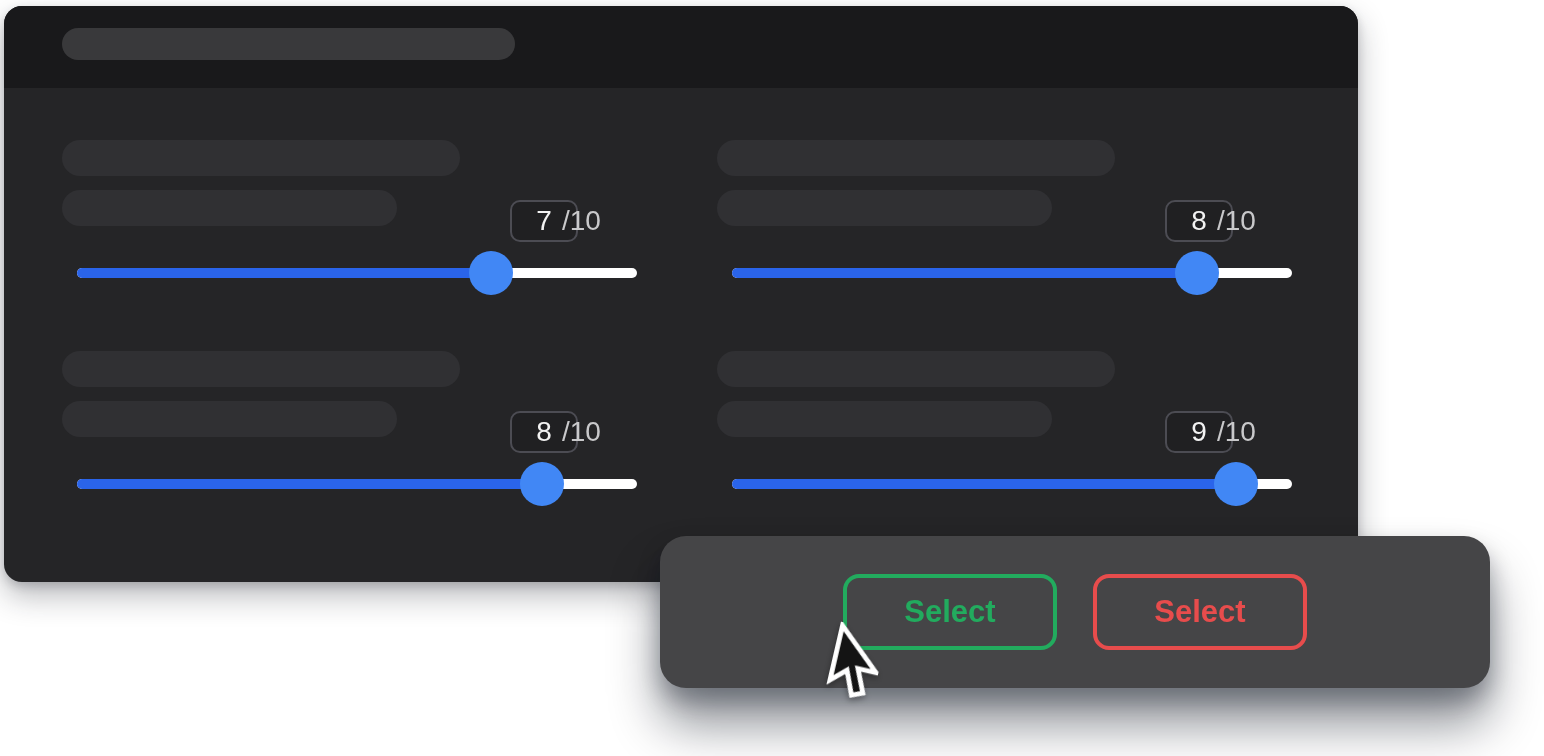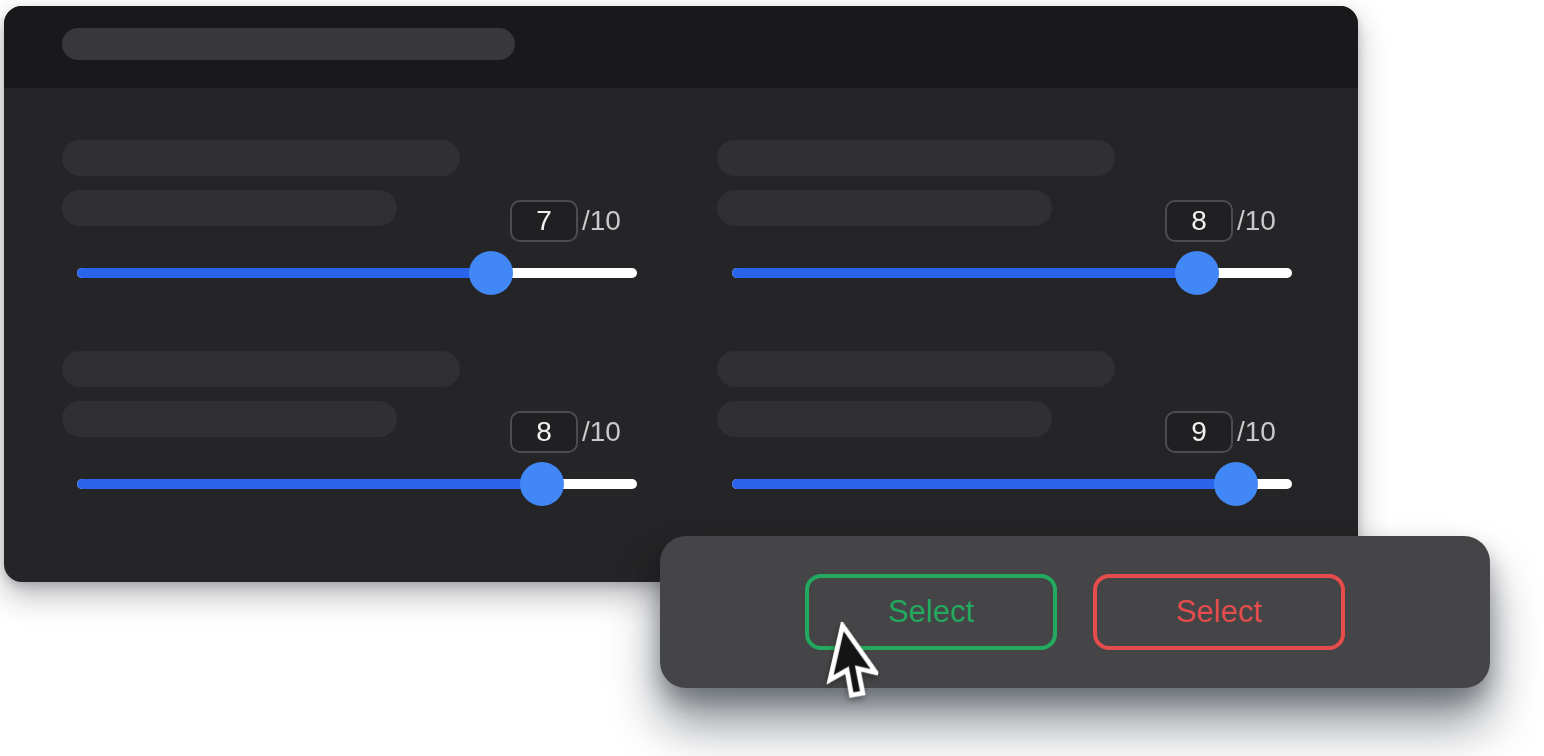--- a/index.html
+++ b/index.html
@@ -38,21 +38,21 @@
     position:absolute; left:0; top:50px; width:335px; height:36px;
     border-radius:18px; background:#303033;
   }
   .score-box {
     position:absolute; left:448px; top:60px; width:64px; height:38px;
     background:#202022; border:2px solid #4c4c53; border-radius:10px;
     color:#f2f2f2; font-size:28px; text-align:center; padding:0;
     font-family:inherit; outline:none;
   }
   .score-max {
-    position:absolute; left:520px; top:60px; height:42px; line-height:42px;
+    position:absolute; left:500px; top:60px; height:42px; line-height:42px;
     color:#c9c9cb; font-size:28px;
   }
   .slider {
     position:absolute; left:15px; top:128px; width:560px; height:10px;
     border-radius:6px; background:#ffffff; cursor:pointer;
   }
   .slider-fill {
     position:absolute; left:0; top:0; height:10px; width:var(--pct,70%);
     background:#2a64ea; border-radius:6px 0 0 6px;
   }
@@ -64,23 +64,23 @@
   }
 
   
   .toolbar {
     position:absolute; left:660px; top:536px; width:830px; height:152px;
     background:#454547; border-radius:26px;
     display:flex; align-items:center; justify-content:center; gap:36px;
     box-shadow:0 36px 50px rgba(5,10,25,0.45), 0 12px 22px rgba(5,10,25,0.28);
   }
   .tb-btn {
-    width:252px; height:76px; background:transparent;
+    width:214px; height:76px; background:transparent;
     border:4px solid var(--c,#888); color:var(--c,#888);
-    border-radius:16px; font-size:31px; font-weight:normal; font-family:inherit;
+    border-radius:16px; font-size:31px; font-weight:bold; font-family:inherit;
     display:flex; align-items:center; justify-content:center; cursor:pointer;
   }
 
   
   .cursor {
     position:absolute; left:838px; top:622px; width:50px; height:72px;
     transform:rotate(13deg); transform-origin:4px 4px; pointer-events:none;
     filter:drop-shadow(0 3px 3px rgba(0,0,0,0.35));
   }
 </style>

